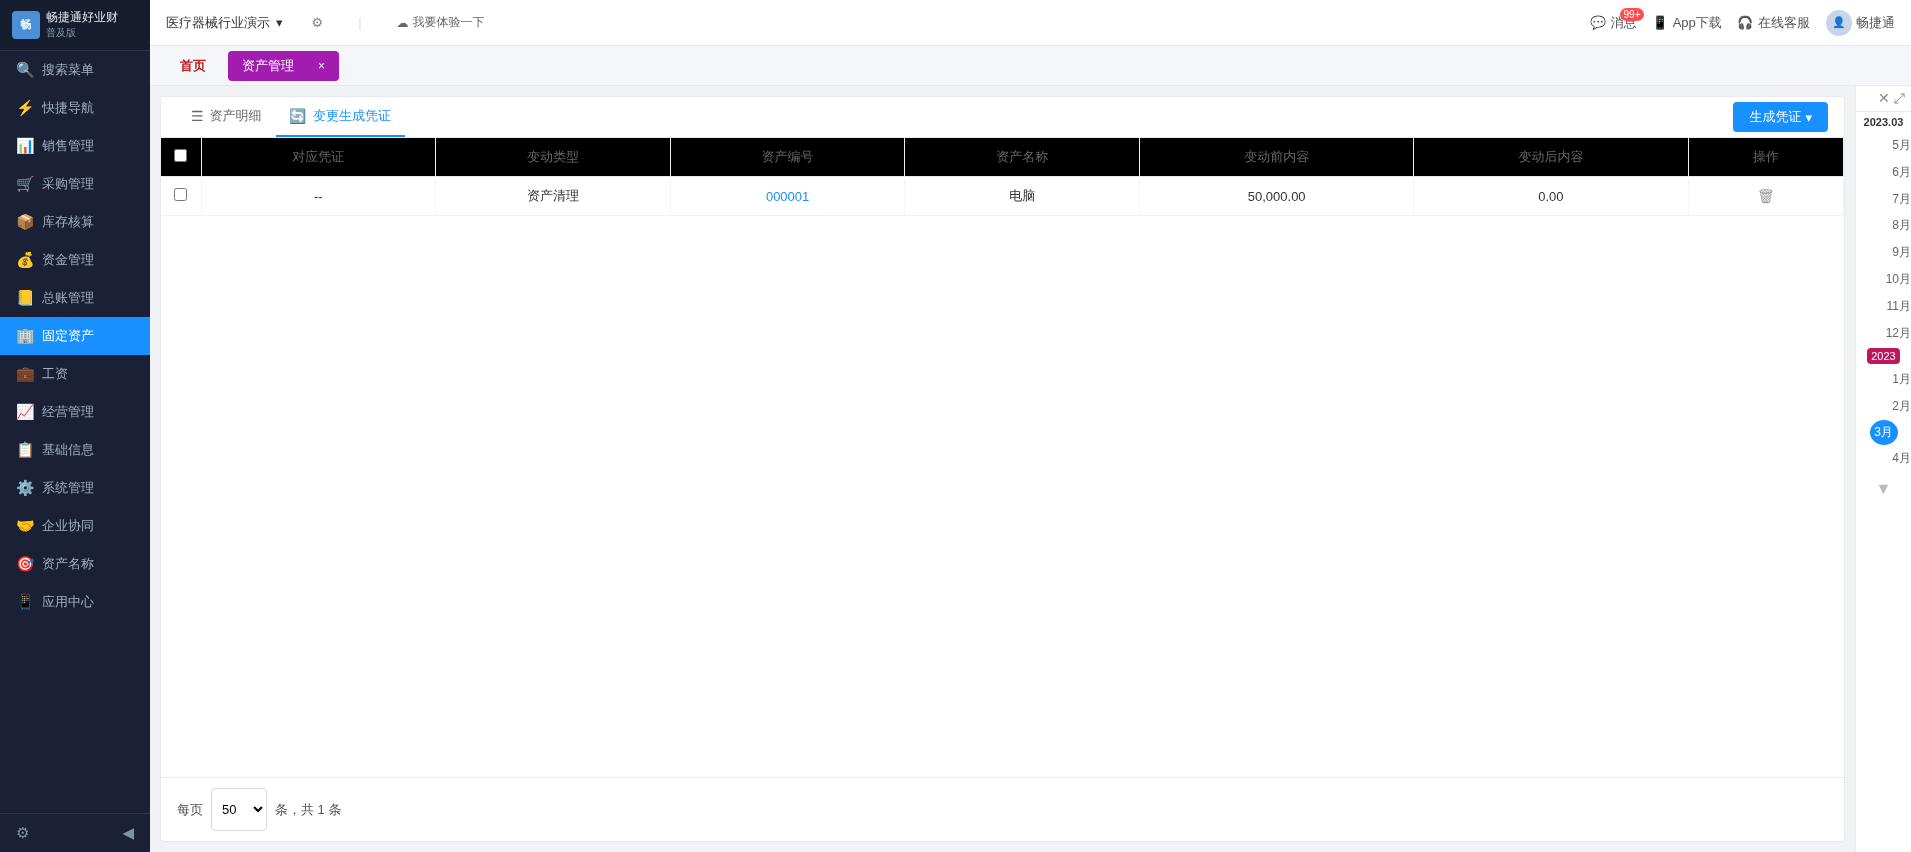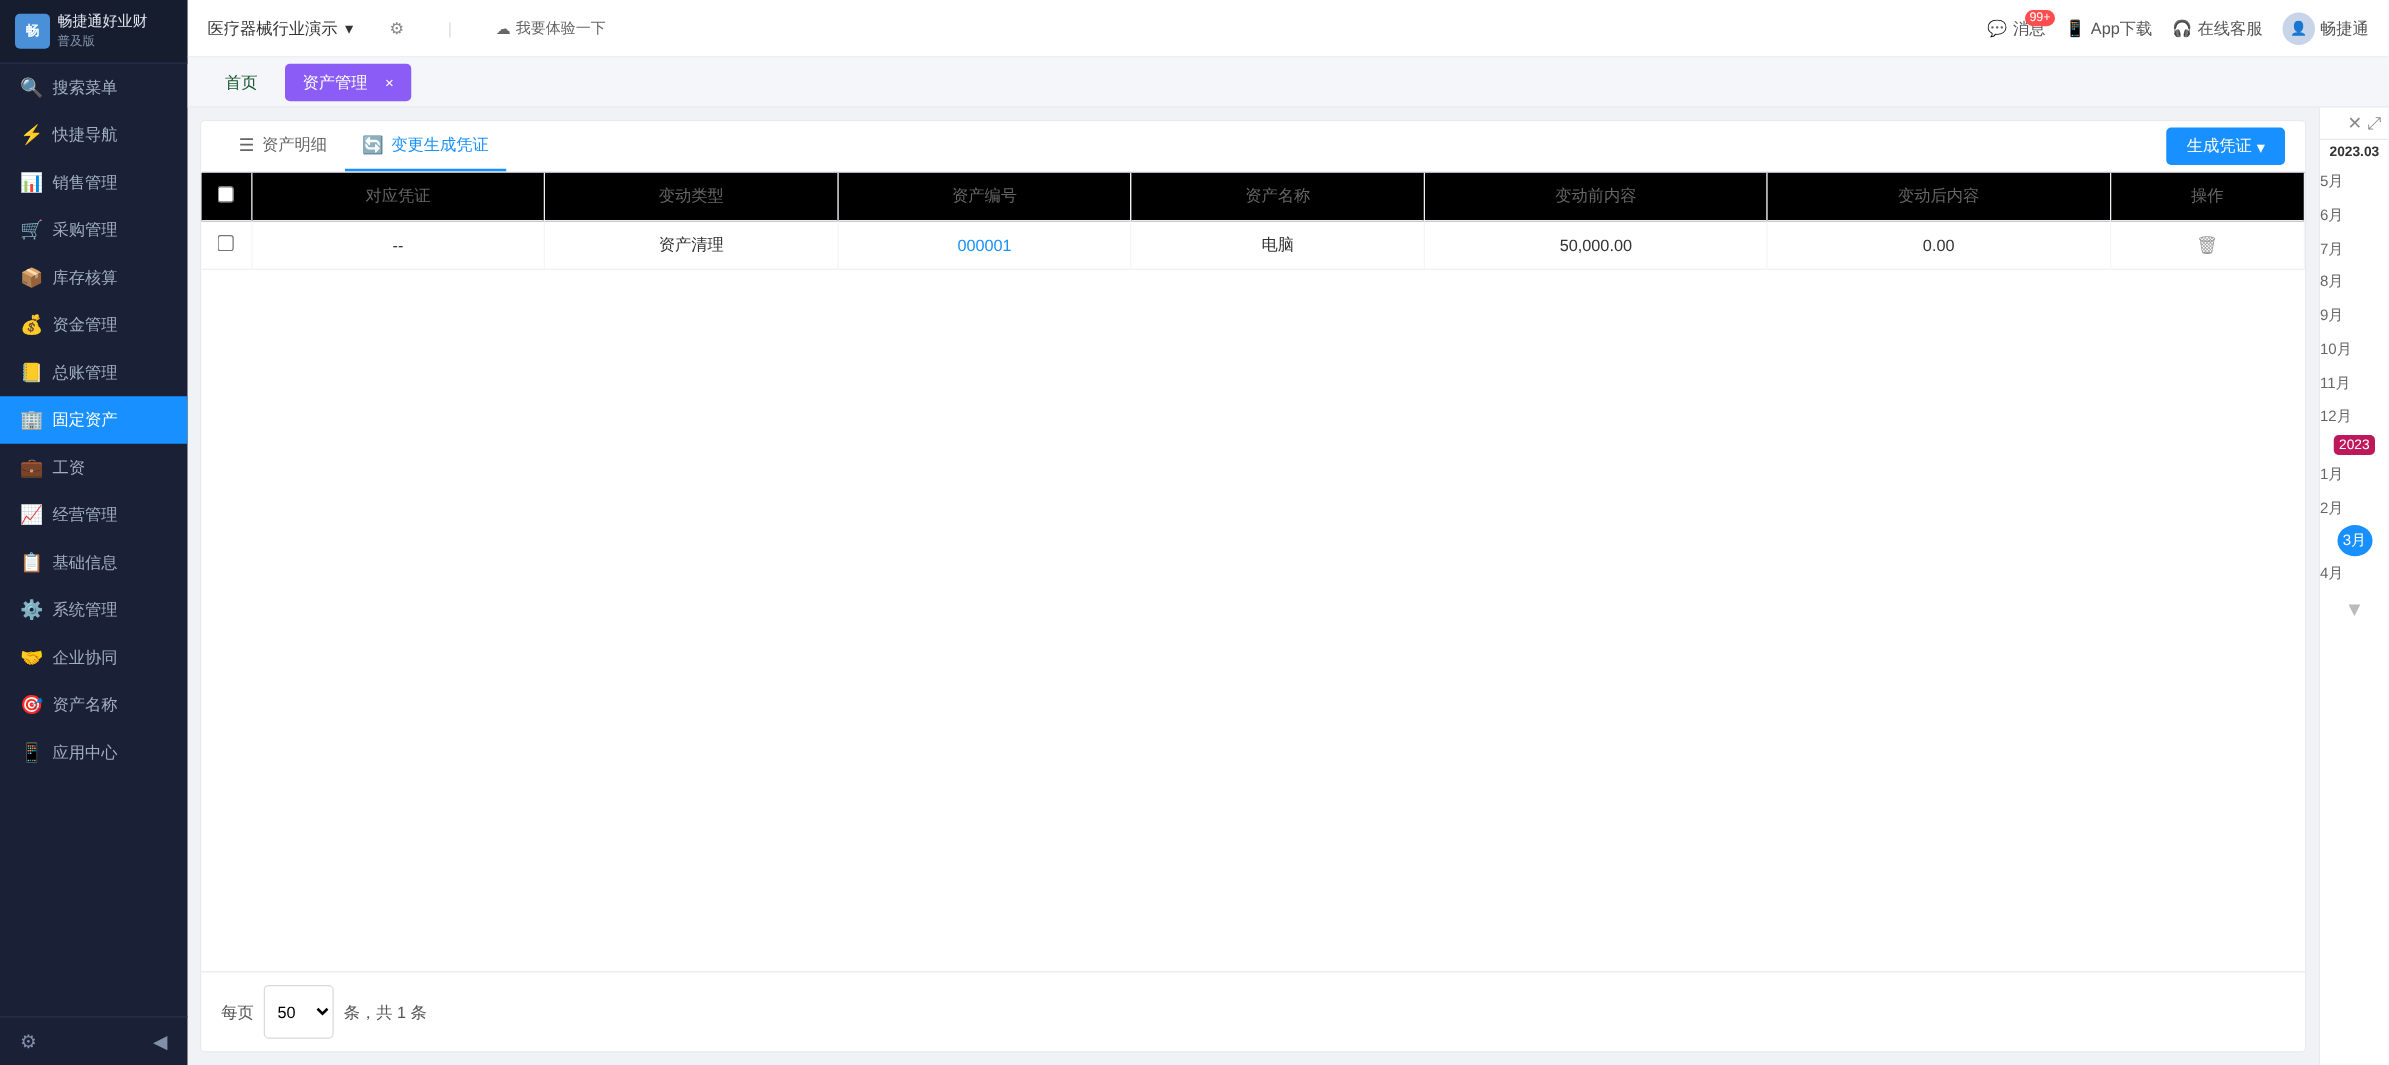--- a/index.html
+++ b/index.html
@@ -121,25 +121,25 @@
       gap: 8px;
       flex-shrink: 0;
     }
     .tab-item {
       padding: 6px 14px;
       border-radius: 4px;
       font-size: 13px;
       cursor: pointer;
       color: #555;
     }
-    .tab-item.home { color: #14532d; }
+    .tab-item.home { color: #b91c1c; font-weight: bold; }
     .tab-item.active-tab {
-      background: #8b5cf6;
+      background: #a21caf;
       color: white;
-      display: flex; align-items: center; gap: 14px;
+      display: flex; align-items: center; gap: 24px;
     }
     .tab-close { cursor: pointer; font-size: 12px; }
 
     
     .content {
       flex: 1;
       display: flex;
       overflow: hidden;
       position: relative;
     }
@@ -274,21 +274,21 @@
       color: #333;
       font-weight: bold;
       padding: 4px 0;
       text-align: center;
     }
     .timeline-month {
       font-size: 12px;
       color: #666;
       padding: 5px 0;
       cursor: pointer;
-      text-align: left;
+      text-align: right;
       width: 100%;
       line-height: 1.4;
     }
     .timeline-month.active {
       background: #1890ff;
       color: white;
       border-radius: 50%;
       width: 28px;
       margin: 0 auto;
     }

